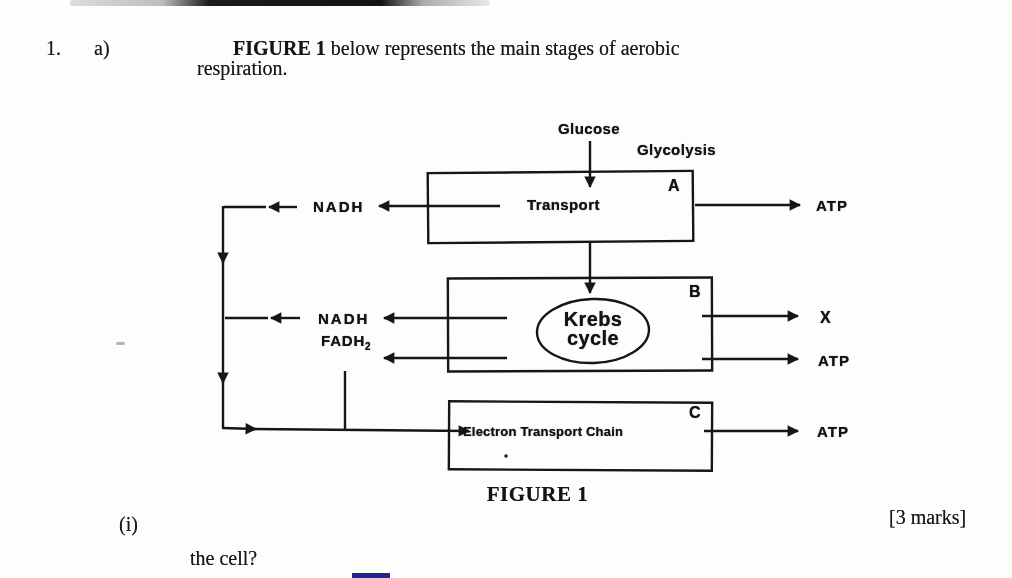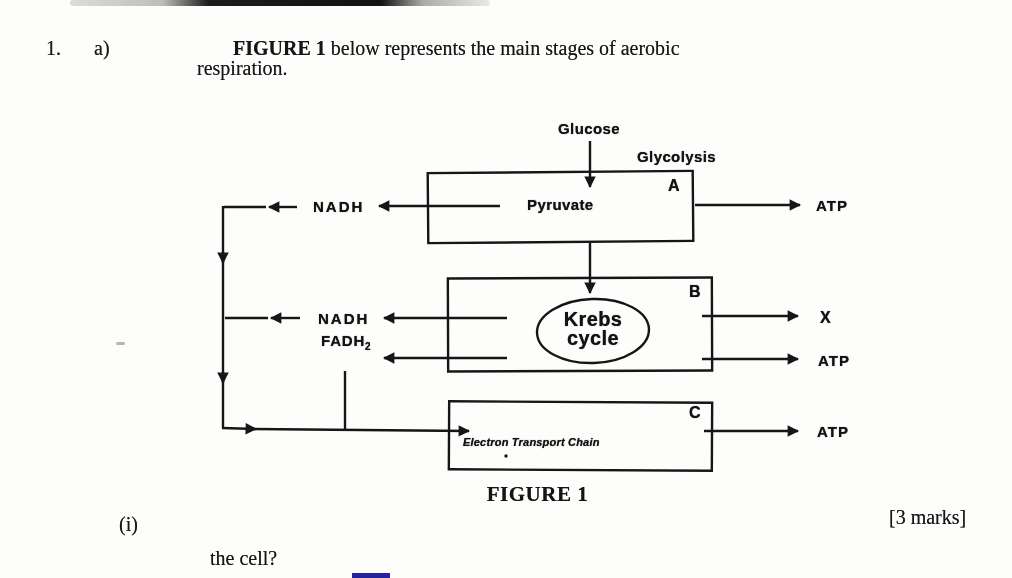--- a/index.html
+++ b/index.html
@@ -98,39 +98,39 @@
       <path d="M702,316 L798,316" marker-end="url(#ah)"></path>
       <path d="M702,359 L798,359" marker-end="url(#ah)"></path>
 
       <path d="M704,431 L798,431" marker-end="url(#ah)"></path>
 
       <circle cx="506" cy="456" r="1.7" fill="#161616" stroke="none"></circle>
     </g>
   </svg>
 
   <div class="lbl" style="left:558px; top:120px;">Glucose</div>
-  <div class="lbl" style="left:637px; top:148px;">Glycolysis</div>
+  <div class="lbl" style="left:637px; top:141px;">Glycolysis</div>
   <div class="lbl" style="left:668px; top:177px; font-size:16px;">A</div>
-  <div class="lbl" style="left:527px; top:196px;">Pyruvate</div>
+  <div class="lbl" style="left:527px; top:196px;">Transport</div>
   <div class="lbl" style="left:816px; top:197px; letter-spacing:1px;">ATP</div>
   <div class="lbl" style="left:313px; top:198px; font-size:15px; letter-spacing:2px;">NADH</div>
 
   <div class="lbl" style="left:689px; top:283px; font-size:16px;">B</div>
   <div class="lbl" style="left:549px; top:310px; width:88px; text-align:center; font-size:20px; line-height:19px;">
     <div>Krebs</div>
     <div>cycle</div>
   </div>
   <div class="lbl" style="left:318px; top:310px; font-size:15px; letter-spacing:2px;">NADH</div>
   <div class="lbl" style="left:321px; top:332px; font-size:15px; letter-spacing:0.8px;"><span>FADH</span><sub>2</sub></div>
   <div class="lbl" style="left:820px; top:309px; font-size:16px;">X</div>
   <div class="lbl" style="left:818px; top:352px; letter-spacing:1px;">ATP</div>
 
   <div class="lbl" style="left:689px; top:404px; font-size:16px;">C</div>
-  <div class="lbl" style="left:463px; top:436px; font-size:11px; letter-spacing:0.2px;font-style:italic;">Electron Transport Chain</div>
+  <div class="lbl" style="left:463px; top:424px; font-size:13px; letter-spacing:0.2px;">Electron Transport Chain</div>
   <div class="lbl" style="left:817px; top:423px; letter-spacing:1px;">ATP</div>
 
   <div class="caption">FIGURE 1</div>
 
   <div class="t serif" style="left:119px; top:512px;">(i)</div>
   <div class="t serif" style="left:889px; top:505px;">[3 marks]</div>
-  <div class="t serif" style="left:210px; top:546px;">the cell?</div>
+  <div class="t serif" style="left:190px; top:546px;">the cell?</div>
 
 </div>
 
 </body></html>

